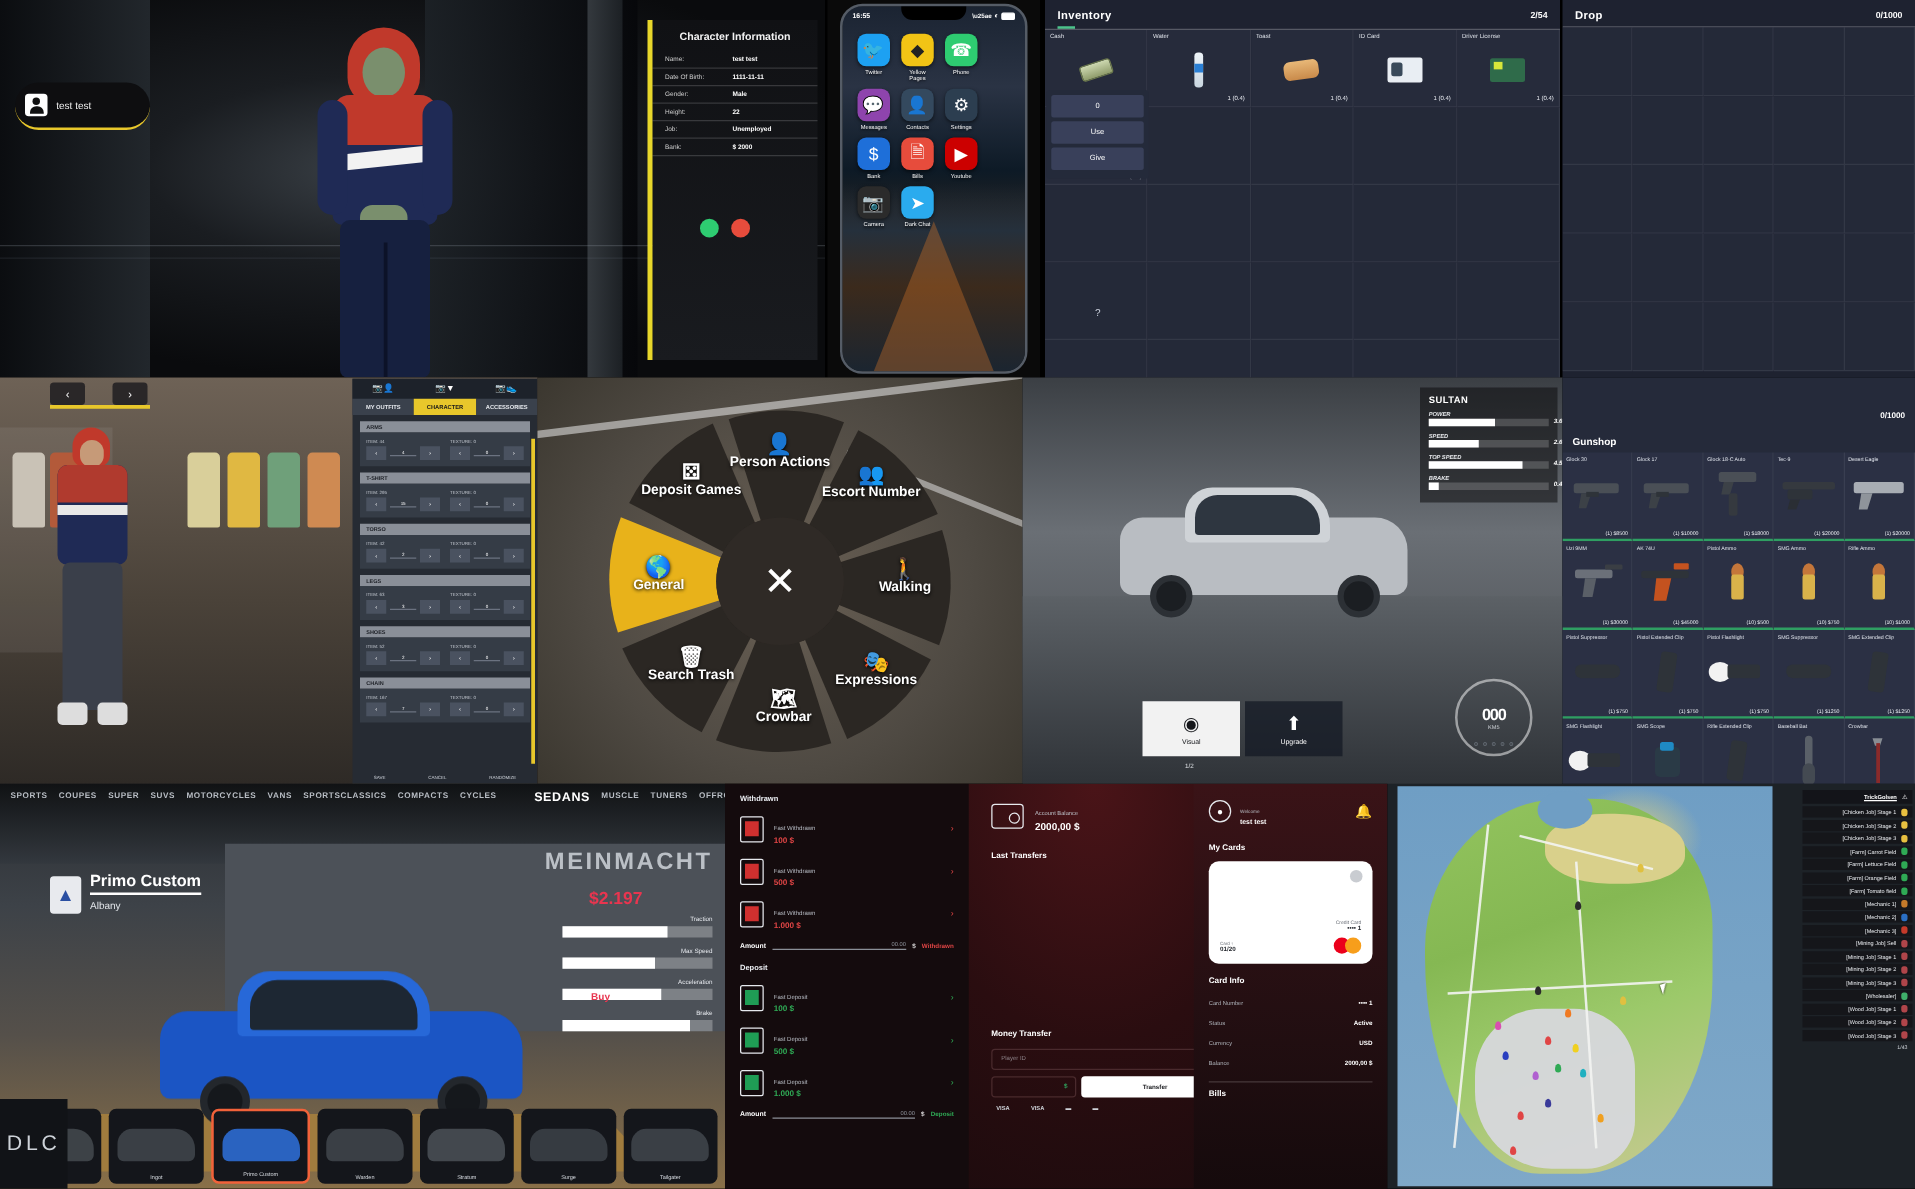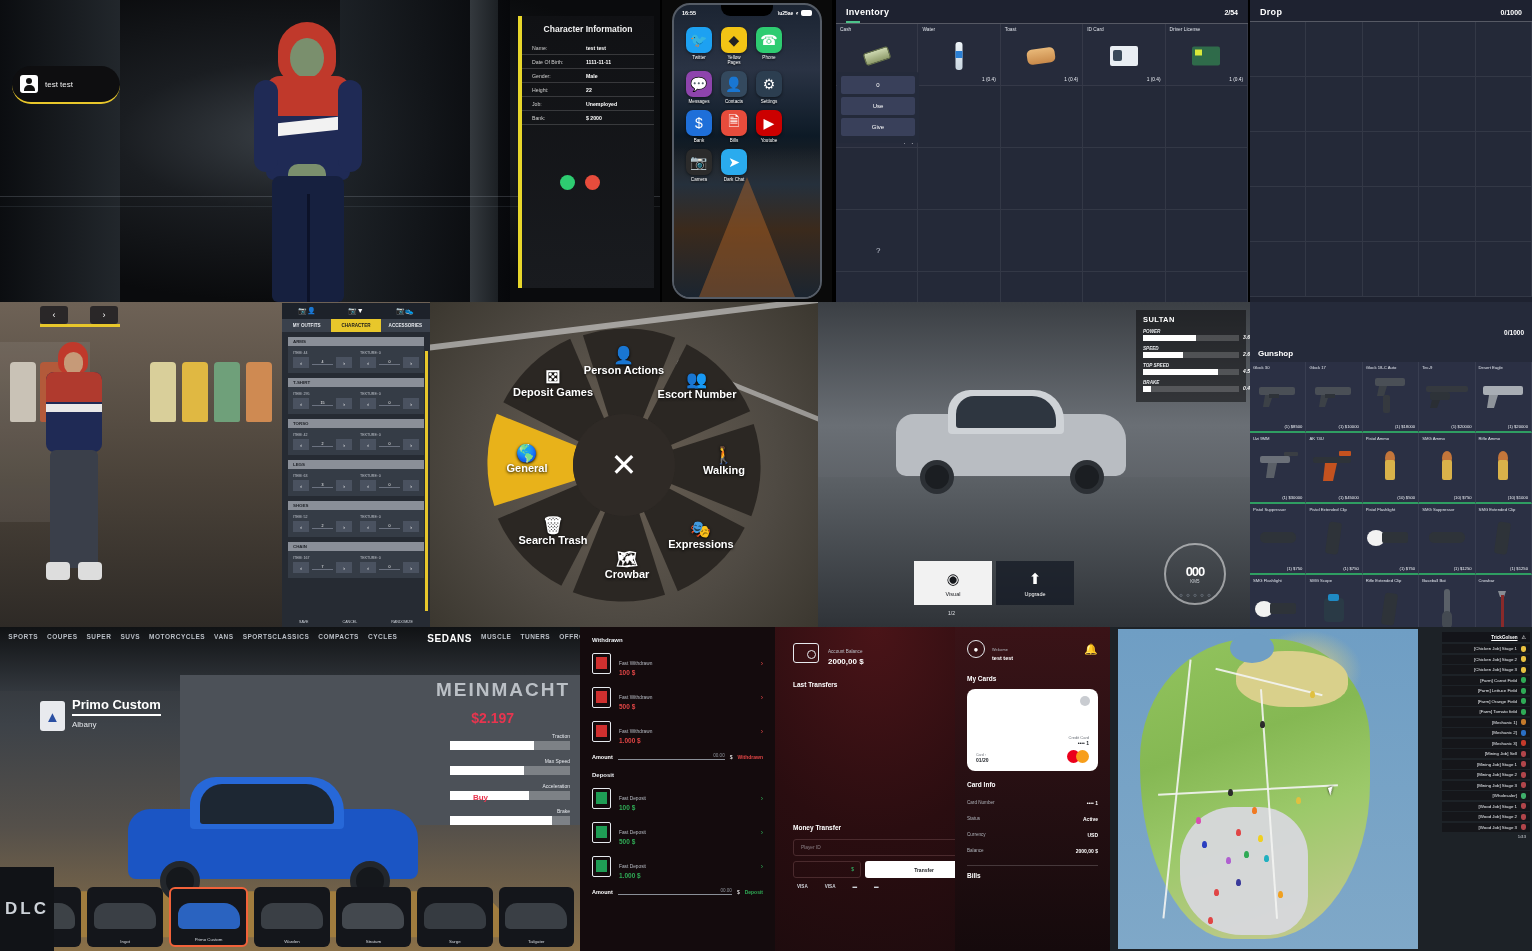--- a/index.html
+++ b/index.html
@@ -211,22 +211,22 @@
   .car2 .c { position:absolute; left:62px; top:4px; width:154px; height:52px; background:#2768d8; border-radius:26px 34px 4px 4px; }
   .car2 .g { position:absolute; left:72px; top:11px; width:134px; height:40px; background:#1d2733; border-radius:22px 28px 3px 3px; }
   .car2 .w1 { position:absolute; left:32px; top:88px; width:40px; height:40px; border-radius:50%; background:#15181c; border:6px solid #23272c; }
   .car2 .w2 { position:absolute; right:28px; top:88px; width:40px; height:40px; border-radius:50%; background:#15181c; border:6px solid #23272c; }
   .turntable { position:absolute; left:52px; top:248px; width:450px; height:74px; background:#a07c3e; transform:perspective(300px) rotateX(52deg); z-index:3; }
   .car-strip { position:absolute; left:0; bottom:0; width:100%; height:68px; display:flex; gap:6px; padding:4px 6px; z-index:8; }
   .cthumb { flex:1; background:#14161b; border-radius:6px; position:relative; }
   .cthumb.on { border:2px solid #f2623a; }
   .cthumb .lb { position:absolute; bottom:3px; width:100%; text-align:center; font-size:4.4px; color:#d9dde3; }
   .cthumb .shape { position:absolute; left:50%; top:48%; transform:translate(-50%,-50%); width:62px; height:26px; border-radius:12px 16px 5px 5px; }
-  .dlc { position:absolute; left:0; bottom:0; width:54px; height:84px; background:#111317; display:flex; align-items:center; justify-content:center;
-     font-size:17px; letter-spacing:3px; color:#cdd2d8; z-index:9;font-weight:bold; }
+  .dlc { position:absolute; left:0; bottom:0; width:54px; height:72px; background:#111317; display:flex; align-items:center; justify-content:center;
+     font-size:17px; letter-spacing:3px; color:#cdd2d8; z-index:9; }
 
   
   #bank { left:580px; top:627px; width:530px; height:324px; background:#170c0e; }
   .bk-left { position:absolute; left:0; top:0; width:195px; height:100%; background:#140b0d; padding:10px 12px; }
   .bk-sec { font-size:6px; font-weight:bold; color:#eceff3; margin-bottom:8px; }
   .bk-item { display:flex; align-items:center; gap:8px; margin-bottom:9px; }
   .bk-ico { width:19px; height:21px; border:1.6px solid #e6e9ee; border-radius:2px; position:relative; }
   .bk-ico::after { content:""; position:absolute; left:3px; top:3px; width:11px; height:12px; }
   .bk-ico.w::after { background:#d0302f; } .bk-ico.d::after { background:#1f9d55; }
   .bk-txt .t1 { font-size:4.8px; color:#b9bec6; }

